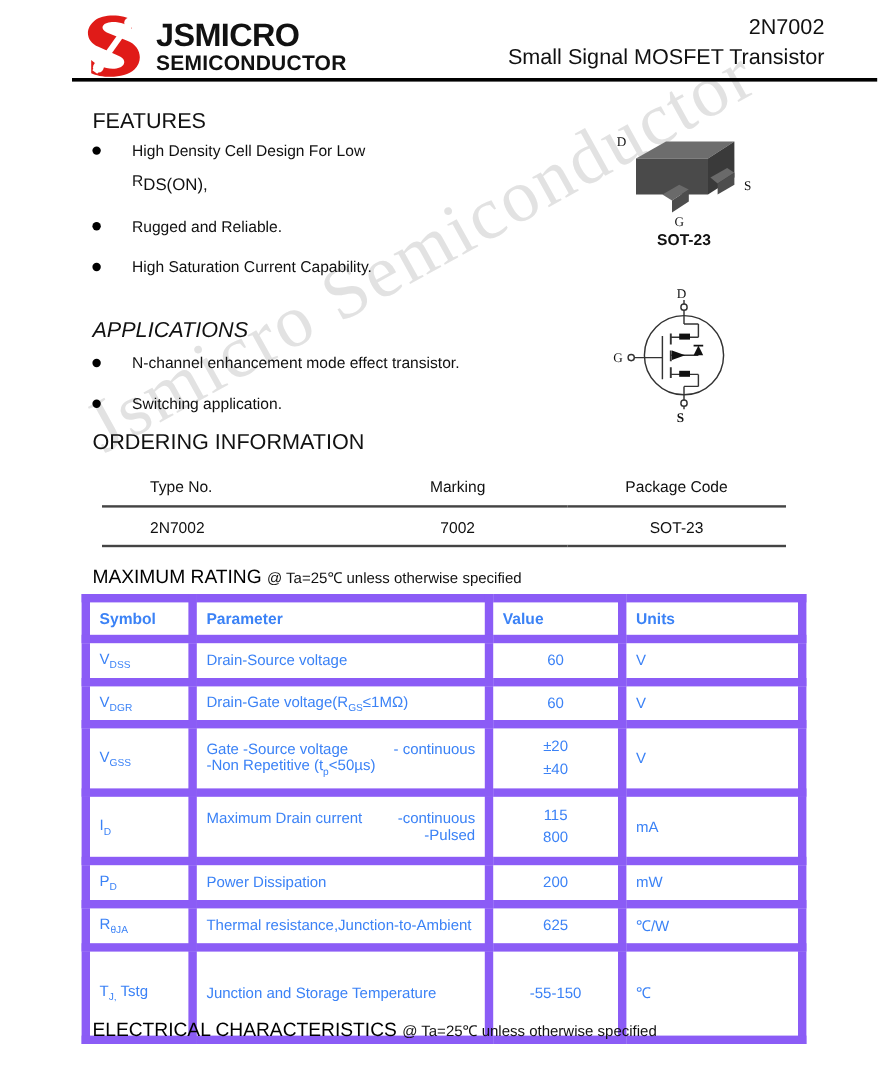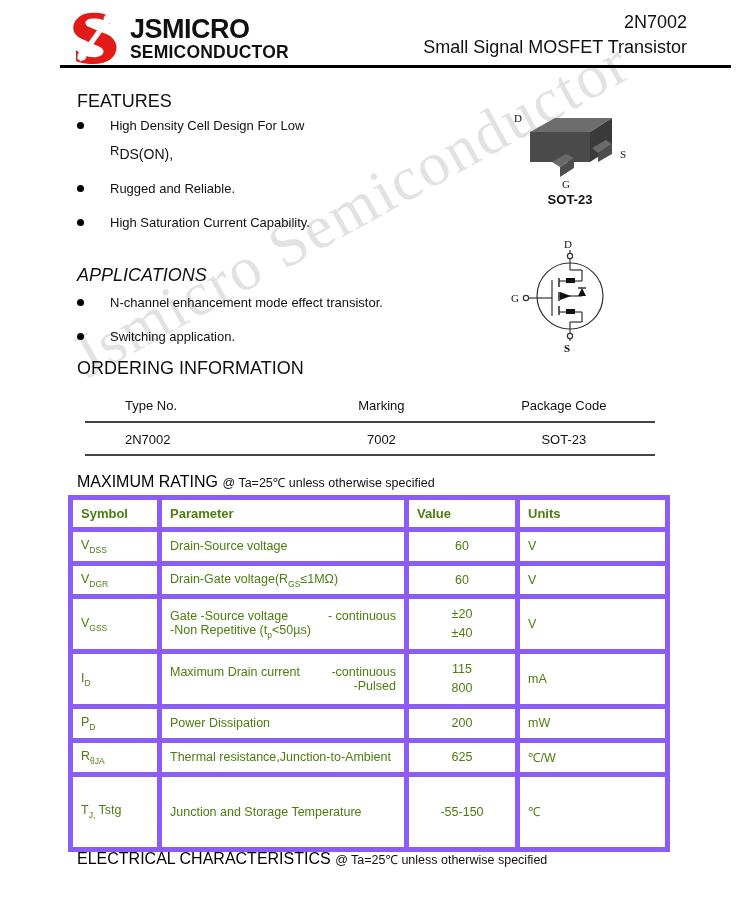--- a/index.html
+++ b/index.html
@@ -105,22 +105,22 @@
   #elec-heading{position:absolute;left:77px;top:850px;white-space:nowrap;}
   .heading-big{font-size:16px;color:#000000;}
   .heading-small{font-size:12.5px;color:#111;}
 
   table.rating{
     position:absolute;left:68px;top:495px;width:599px;
     border-collapse:collapse;
     table-layout:fixed;
   }
   table.rating td{
-    border:5px solid #8b5cf6;
-    font-size:12.5px;color:#4d7c0f;
+    border:7px solid #8b5cf6;
+    font-size:12.5px;color:#3b82f6;
     padding:6px 8px;
     vertical-align:middle;
   }
   table.rating td.hd{font-weight:bold;font-size:13px;}
   .col-sym{width:89px;}
   .col-par{width:247px;}
   .col-val{width:111px;text-align:center;}
   .col-uni{width:150px;}
   .two-line{display:flex;justify-content:space-between;}
   .two-line .r{text-align:right;}

